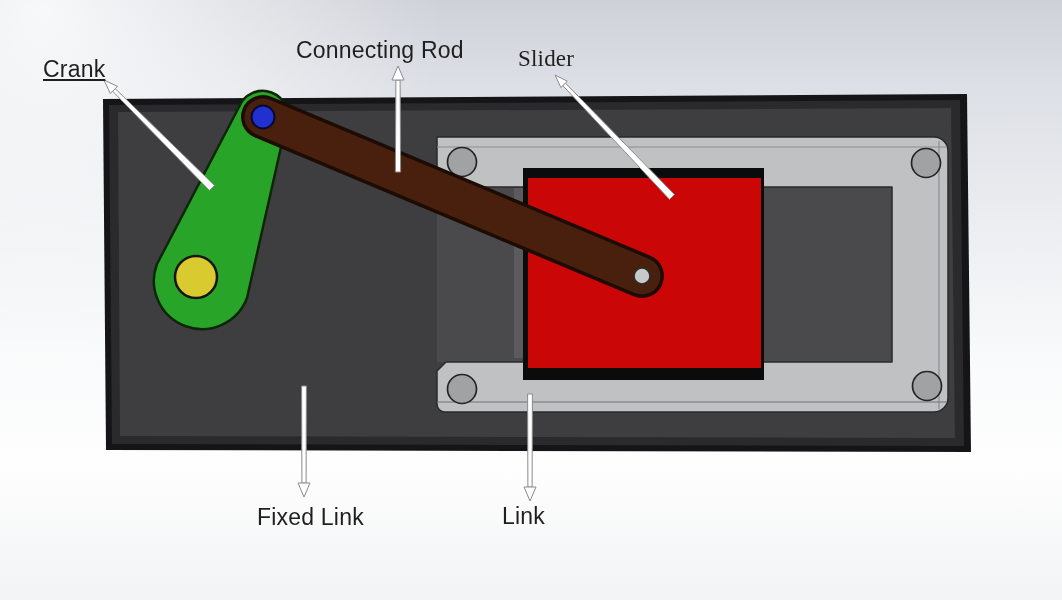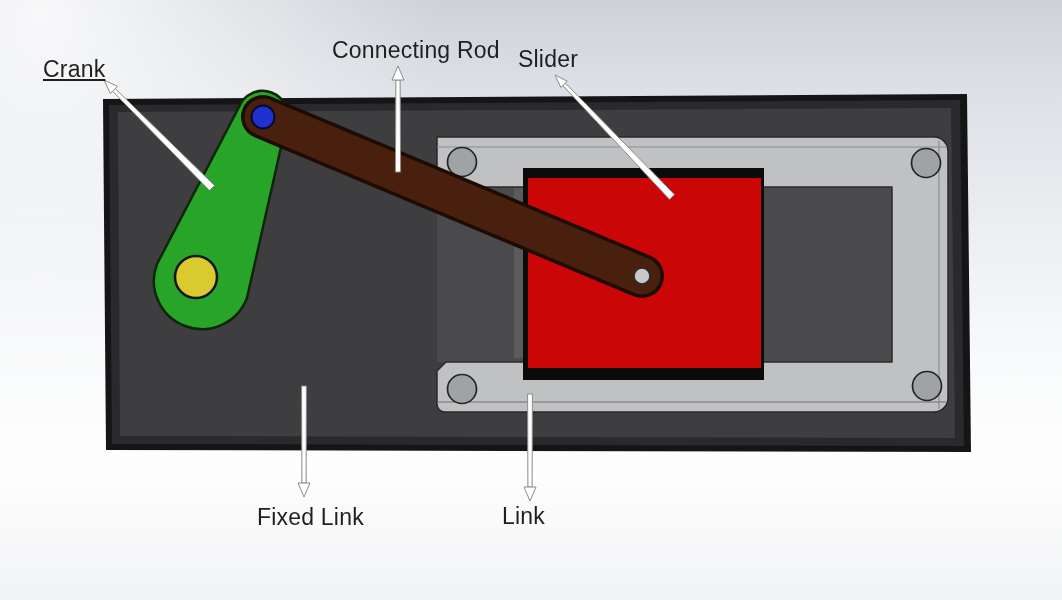--- a/index.html
+++ b/index.html
@@ -19,22 +19,22 @@
   .mech{position:absolute;left:0;top:0;}
   .label{
     position:absolute;
     font-size:23px;
     line-height:26px;
     color:#1f1f1f;
     white-space:nowrap;
     letter-spacing:0.2px;
   }
   .lbl-crank{left:43px;top:56px;text-decoration:underline;}
-  .lbl-conrod{left:296px;top:37px;margin-left:36px;}
-  .lbl-slider{left:518px;top:46px;}
+  .lbl-conrod{left:296px;top:37px;}
+  .lbl-slider{left:518px;top:46px;font-family:Liberation Serif, serif;}
   .lbl-fixed{left:257px;top:504px;text-align:center;}
   .lbl-slot{left:502px;top:503px;}
 </style>
 </head>
 <body>
 
 <div class="stage">
 
   <svg class="mech" width="1062" height="600" viewBox="0 0 1062 600">
 

